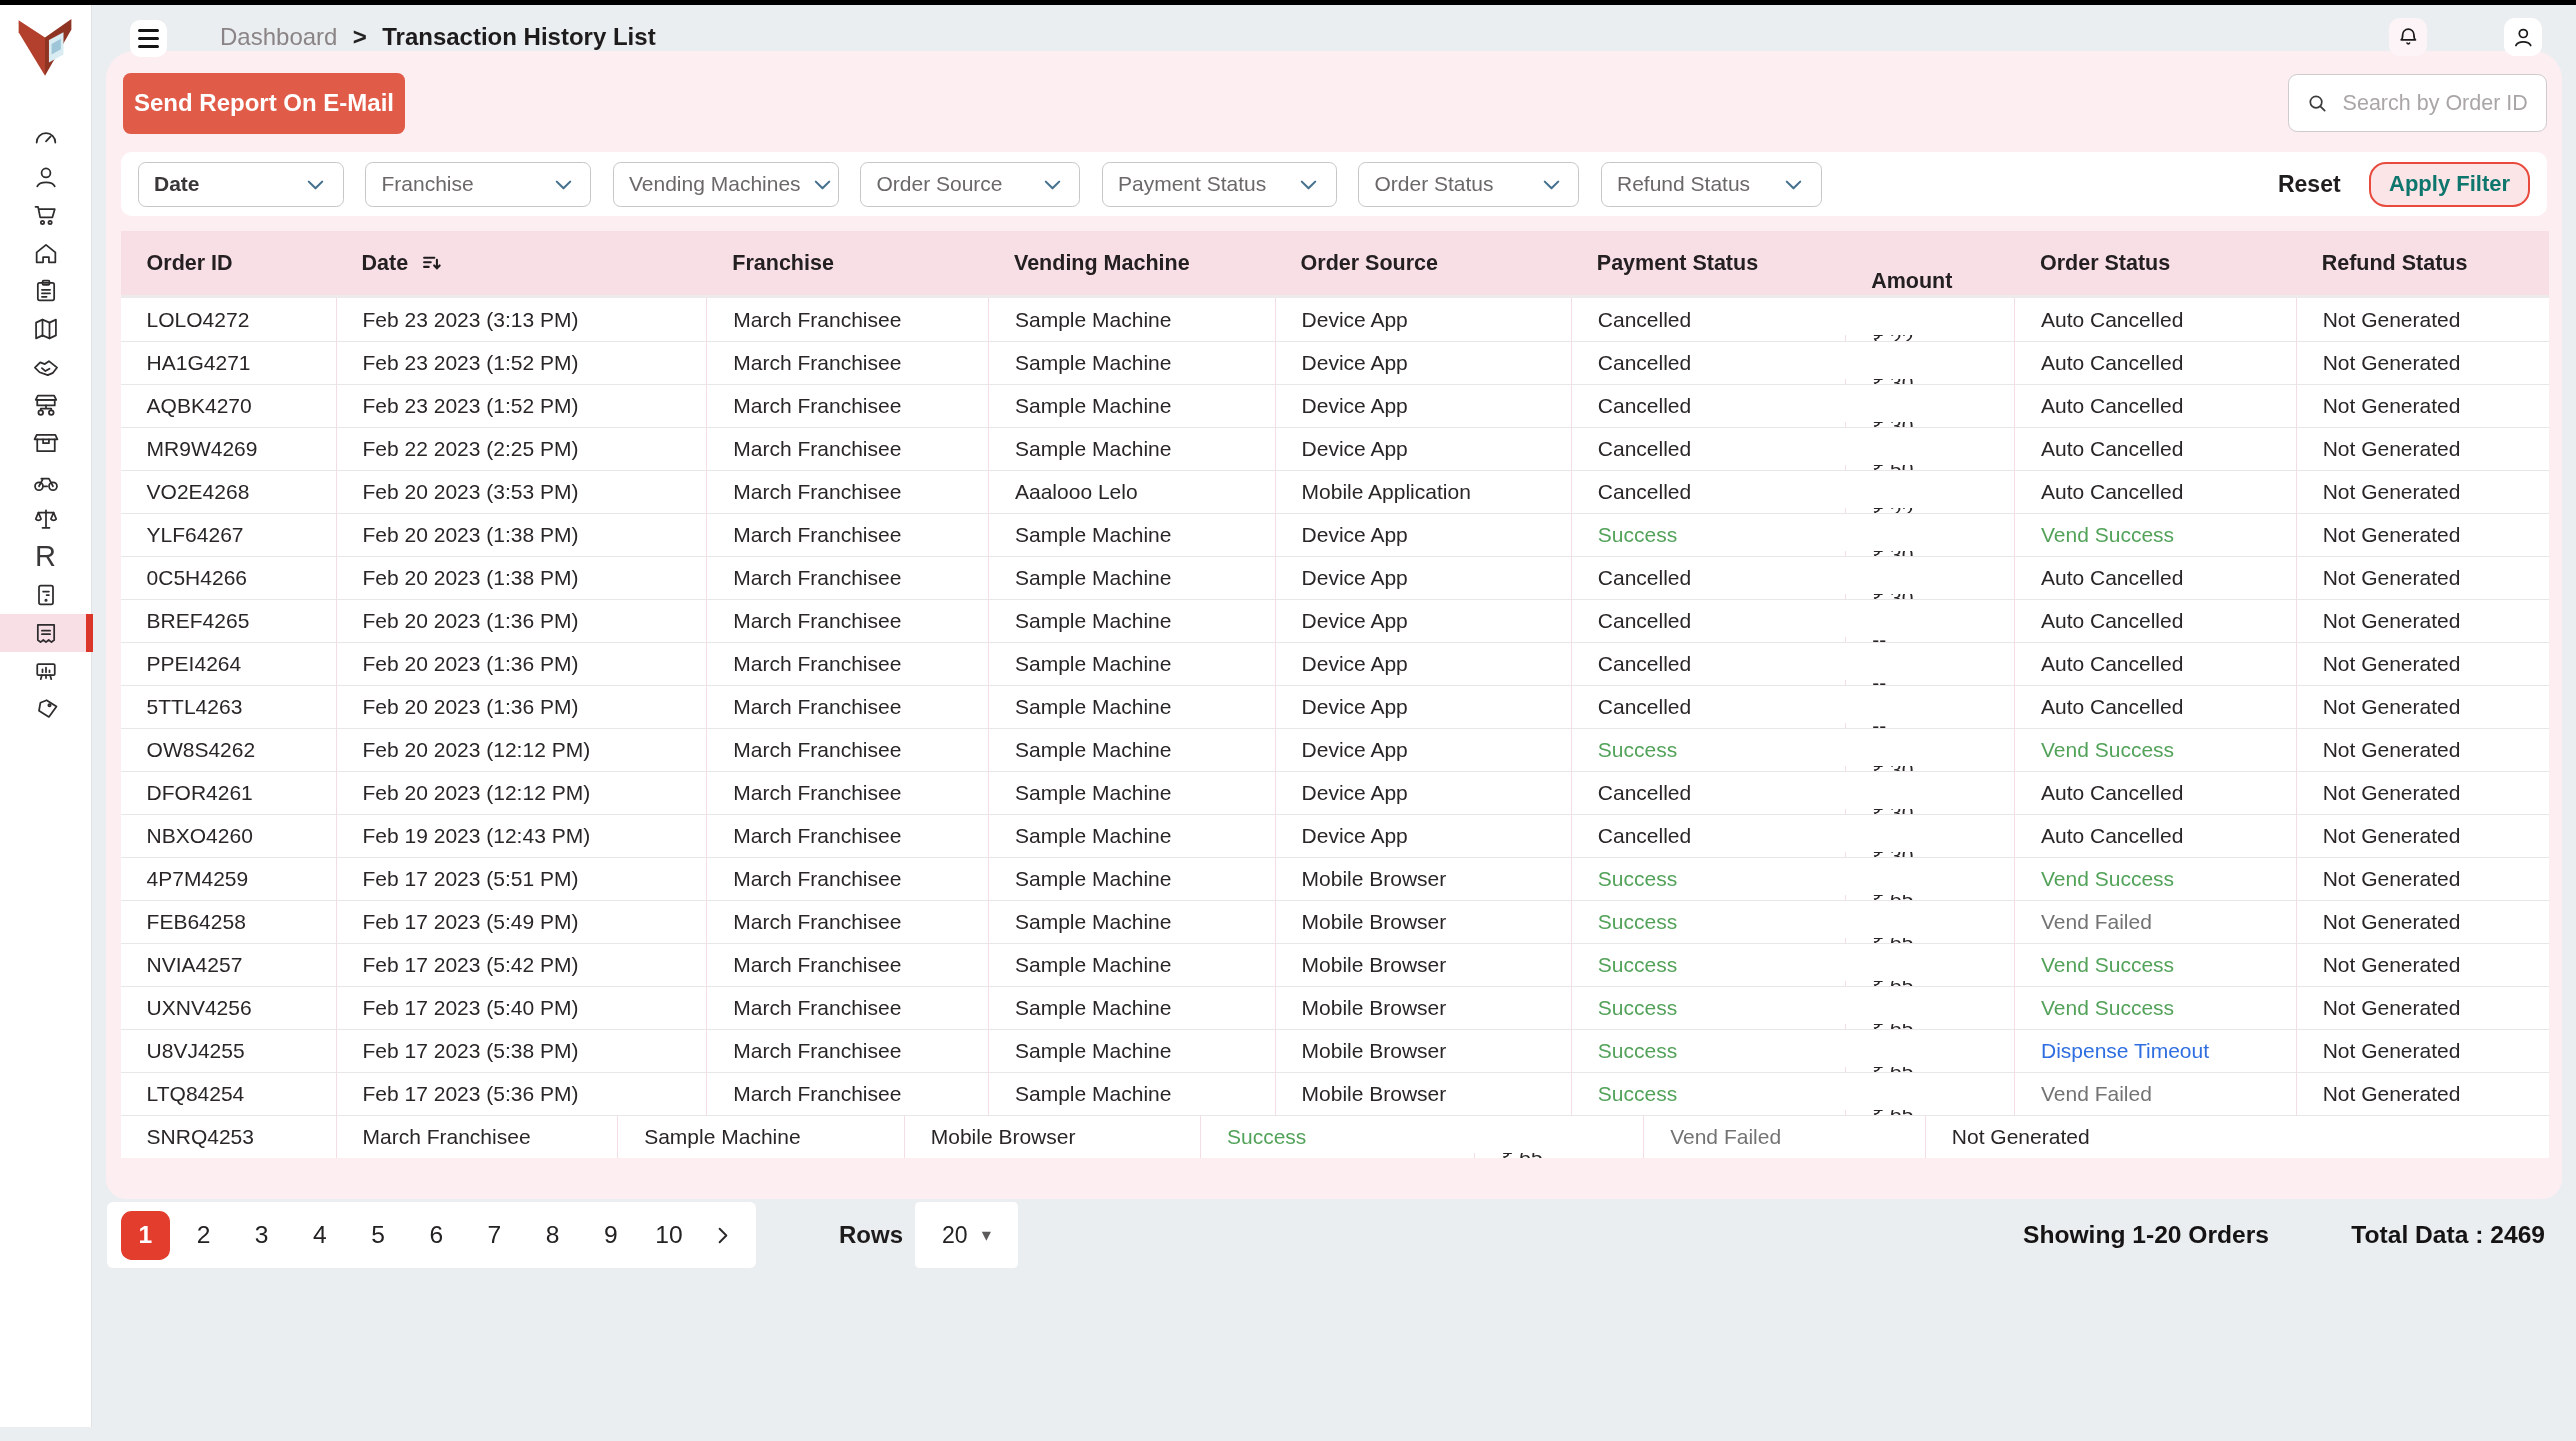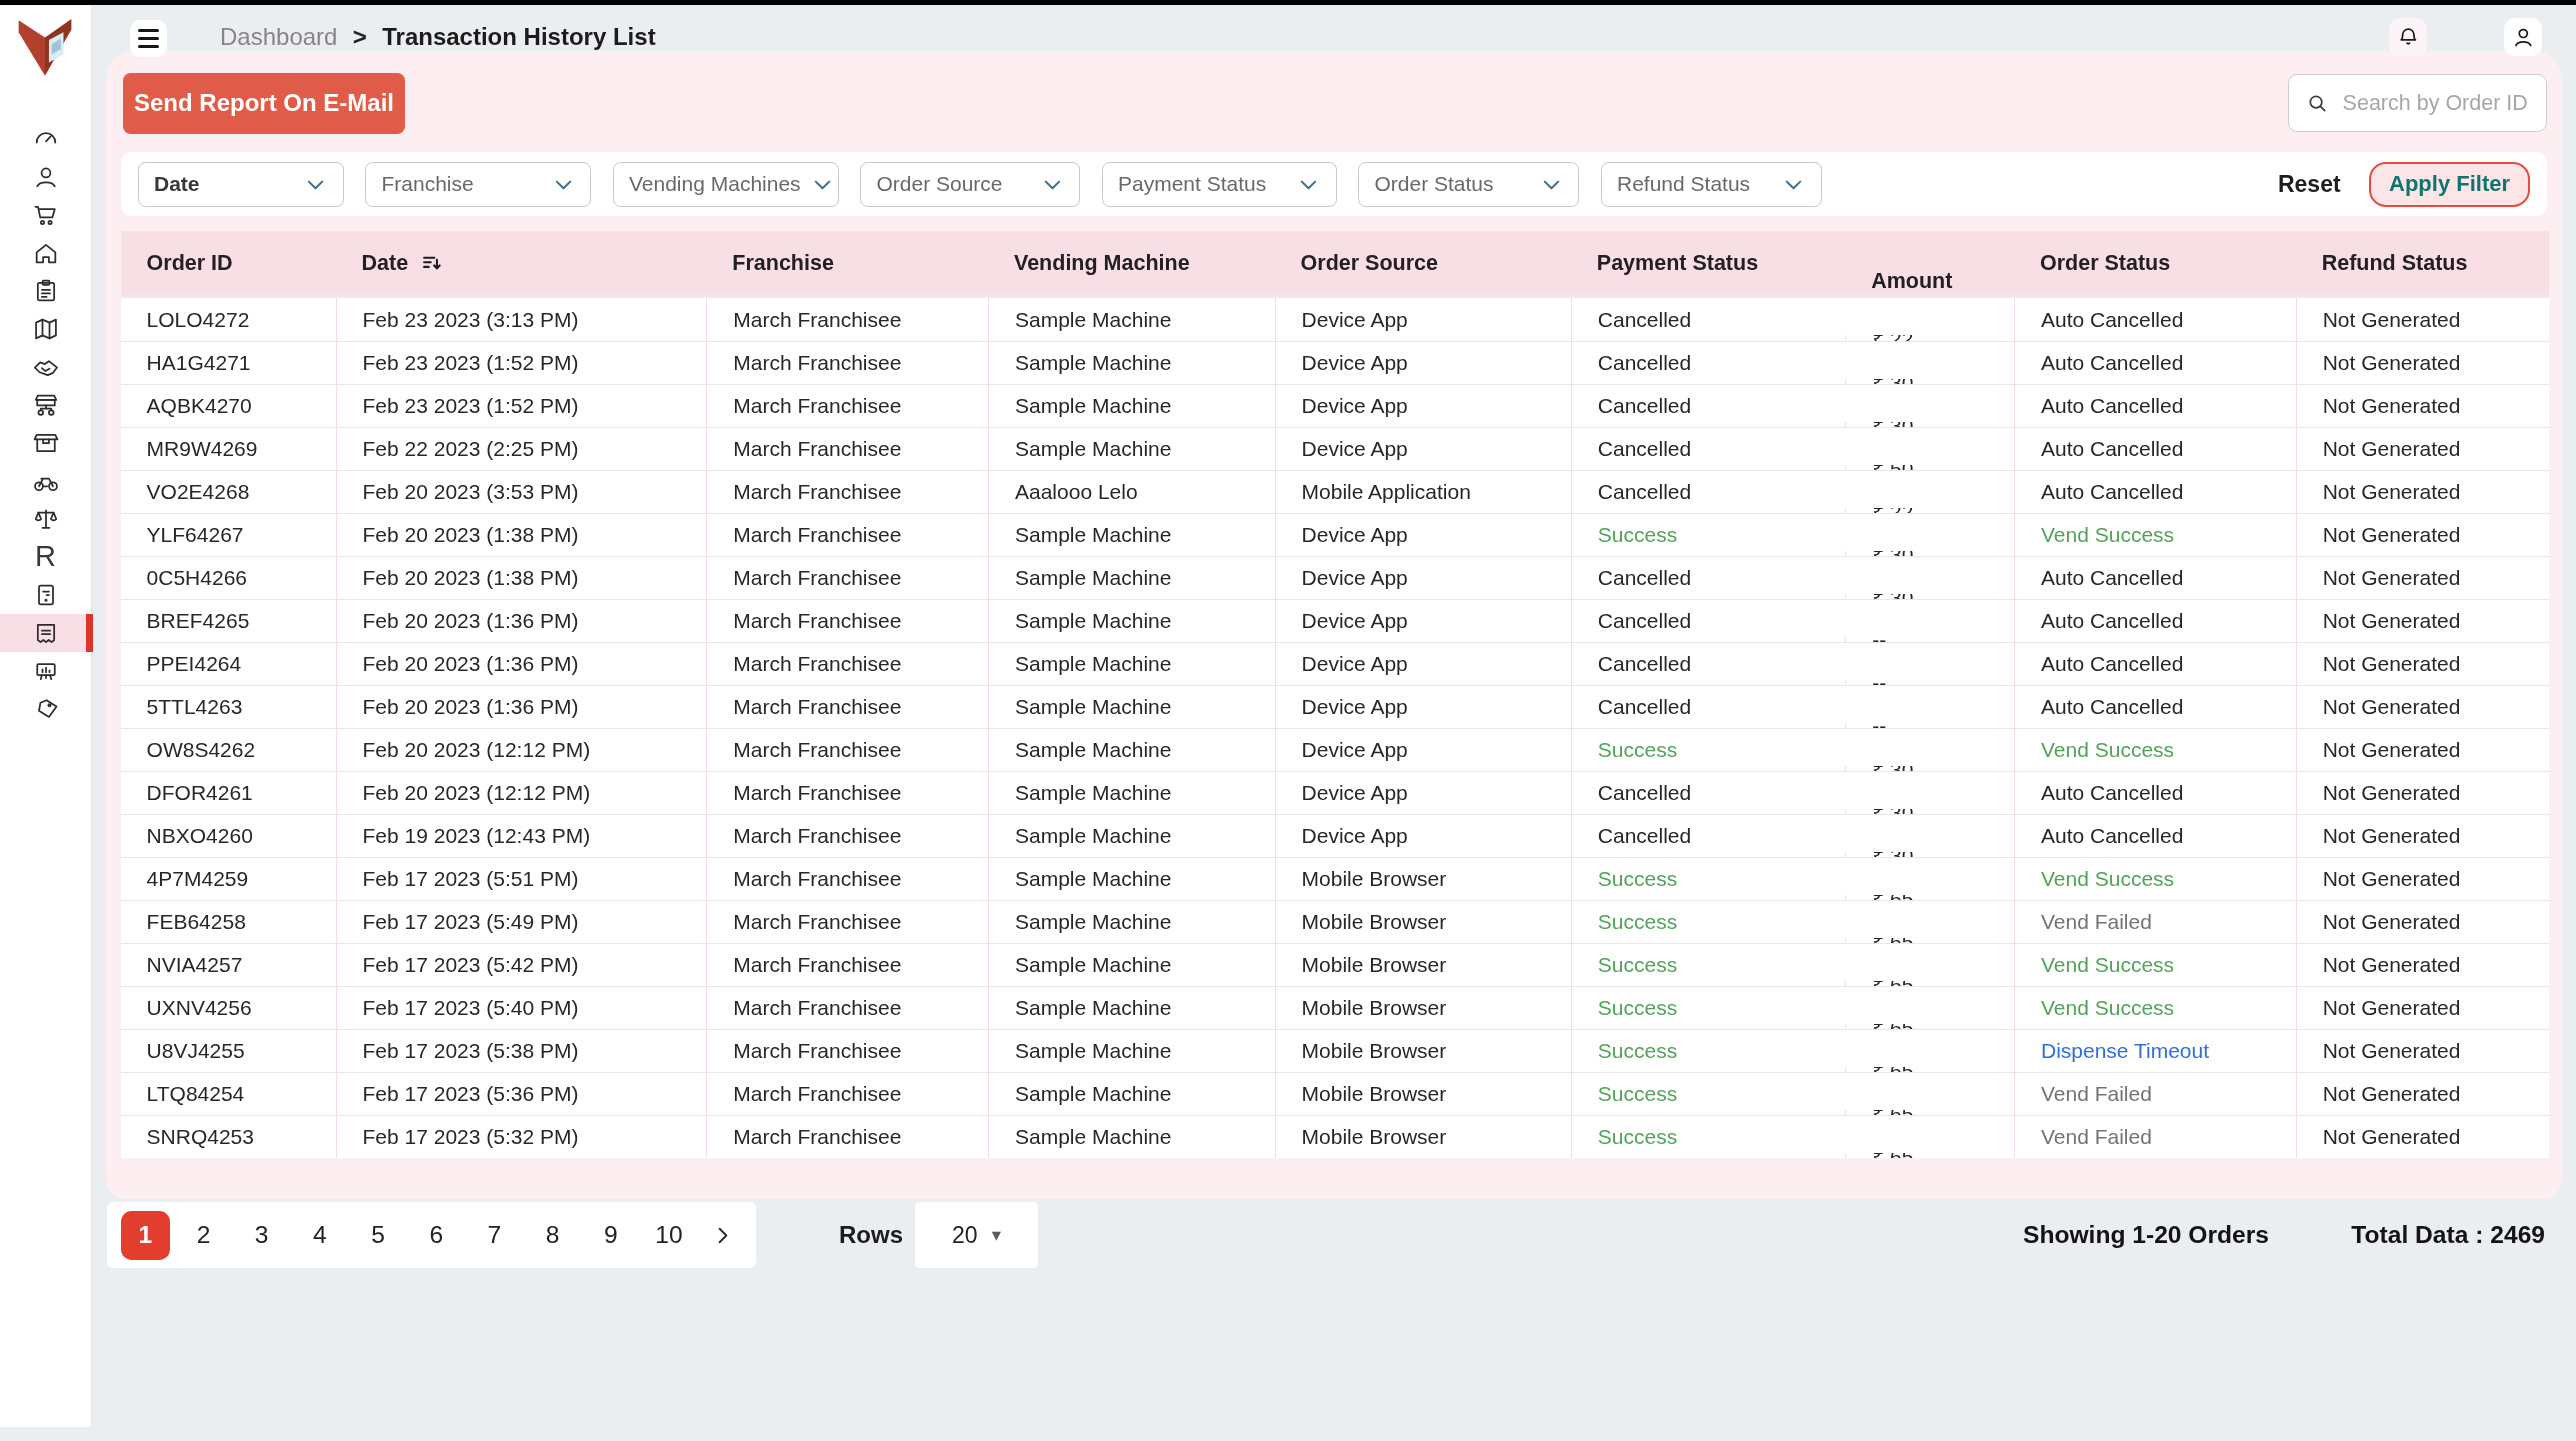--- a/index.html
+++ b/index.html
@@ -70,21 +70,21 @@
   .c0{width:8.85%;} .c1{width:15.27%;} .c2{width:11.6%;} .c3{width:11.8%;} .c4{width:12.2%;}
   .c5{width:11.3%;} .c6{width:6.95%;margin-top:37px;} .c7{width:11.6%;} .c8{width:10.43%;}
 
   
   .pager { position:absolute; left:107px; top:1202px; height:66px; background:#fff; border-radius:6.1px; display:flex; align-items:center; padding:0 9.2px; }
   .page { min-width:49px; height:49px; margin:0 4.6px; display:flex; align-items:center; justify-content:center; font-size:24.6px; color:#232122; background:none; border:none; font-family:inherit; cursor:pointer; }
   .page.active { background:#e33d2e; color:#fff; border-radius:10.7px; font-weight:600; }
   .next-btn { background:none; border:none; display:flex; align-items:center; justify-content:center; min-width:49px; height:49px; cursor:pointer; }
   .next-btn svg { width:23px; height:23px; fill:none; stroke:#2a2829; stroke-width:2; stroke-linecap:round; stroke-linejoin:round; }
   .rows-label { position:absolute; left:827px; top:1202px; height:66px; display:flex; align-items:center; font-size:24px; font-weight:600; color:#1d1b1c;margin-left:12px; }
-  .rows-select { position:absolute; left:915px; top:1202px; width:123px; height:66px; background:#fff; border-radius:4.6px; display:flex; align-items:center; justify-content:center; gap:14px; font-size:23px; color:#232122; cursor:pointer; }
+  .rows-select { position:absolute; left:915px; top:1202px; width:103px; height:66px; background:#fff; border-radius:4.6px; display:flex; align-items:center; justify-content:center; gap:14px; font-size:23px; color:#232122; cursor:pointer; }
   .rows-select .caret { font-size:18.4px; color:#5c5a5b; }
   .showing { position:absolute; right:307px; top:1202px; height:66px; display:flex; align-items:center; font-size:24.6px; font-weight:700; color:#151314; }
   .total { position:absolute; right:31px; top:1202px; height:66px; display:flex; align-items:center; font-size:24.6px; font-weight:700; color:#151314; }
 </style>
 </head>
 <body>
 
 <div class="top-black"></div>
 
 <div class="sidebar">
@@ -573,21 +573,20 @@
           <div class="td c2">March Franchisee</div>
           <div class="td c3">Sample Machine</div>
           <div class="td c4">Mobile Browser</div>
           <div class="td c5 st-green">Success</div>
           <div class="td c6">₹ 65</div>
           <div class="td c7 st-orange">Vend Failed</div>
           <div class="td c8">Not Generated</div>
         </div>
         <div class="trow">
           <div class="td c0">SNRQ4253</div>
-          <div class="td c1">Feb 17 2023 (5:32 PM)</div>
           <div class="td c2">March Franchisee</div>
           <div class="td c3">Sample Machine</div>
           <div class="td c4">Mobile Browser</div>
           <div class="td c5 st-green">Success</div>
           <div class="td c6">₹ 65</div>
           <div class="td c7 st-orange">Vend Failed</div>
           <div class="td c8">Not Generated</div>
         </div>
       </div>
   </div>

